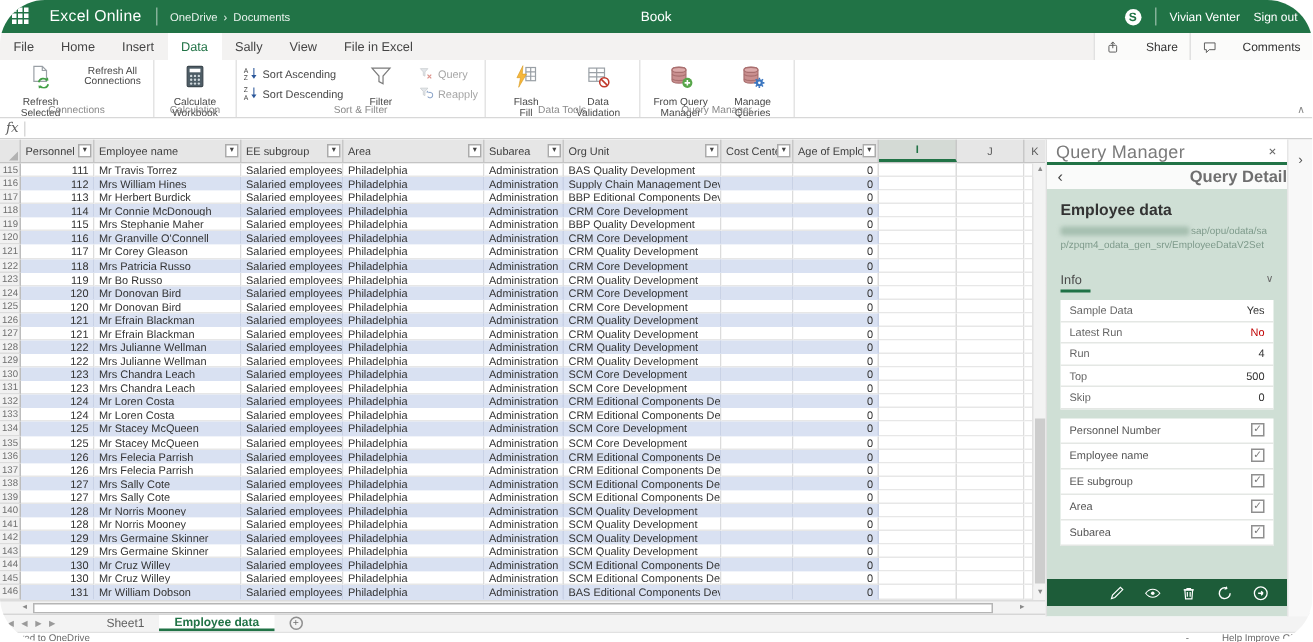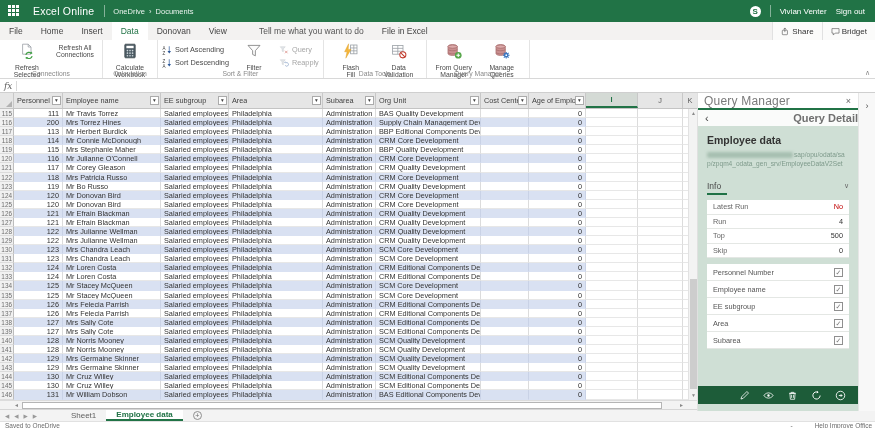--- a/index.html
+++ b/index.html
@@ -1,38 +1,38 @@
 <!DOCTYPE html>
 <html><head>
 <meta charset="utf-8">
 <style>
   * { margin:0; padding:0; box-sizing:border-box; }
   html,body { background:#fff; }
   body { font-family:"Liberation Sans", sans-serif; }
-  .screen { position:relative; width:875px; height:428px; overflow:hidden; background:#fff; }
+  .screen { position:relative; width:875px; height:428px; overflow:hidden; background:#fff;border-radius:30px; }
 
   
   .topbar { position:absolute; left:0; top:0; width:875px; height:22px; background:#217346; color:#fff; display:flex; align-items:center; }
   .waffle { width:13px; height:13px; margin-left:8px; display:grid; grid-template-columns:repeat(3,3px); grid-template-rows:repeat(3,3px); gap:1px; }
   .waffle i { background:#fff; }
   .app-title { font-size:10.5px; margin-left:12px; letter-spacing:.2px; }
   .tb-div { width:1px; height:12px; background:rgba(255,255,255,.45); margin:0 8px 0 10px; }
   .crumbs { font-size:7.5px; display:flex; gap:4px; align-items:center; color:#eaf3ee; }
   .doc-title { position:absolute; left:0; right:0; text-align:center; font-size:9px; pointer-events:none; }
   .tb-right { margin-left:auto; display:flex; align-items:center; gap:9px; padding-right:10px; font-size:8px; }
   .presence { width:11px; height:11px; border-radius:50%; background:#fff; color:#217346; font-size:8px; font-weight:bold; display:flex; align-items:center; justify-content:center; }
   .tb-vdiv { width:1px; height:12px; background:rgba(255,255,255,.45); }
 
   
   .tabrow { position:absolute; left:0; top:22px; width:875px; height:18px; background:#f3f2f1; display:flex; align-items:stretch; font-size:8.5px; color:#444; }
   .rtab { padding:0 9px; display:flex; align-items:center; cursor:default; }
   .rtab.active { background:#fff; color:#217346; }
   .rtab.tellme { margin-left:14px; color:#555; }
   .tab-right { margin-left:auto; display:flex; align-items:stretch; }
-  .chrome-btn { display:flex; align-items:center; gap:2px; padding:0 8px; font-size:8px; color:#333; background:#fbfbfa; border-left:1px solid #e1e1e1; }
+  .chrome-btn { display:flex; align-items:center; gap:17px; padding:0 8px; font-size:8px; color:#333; background:#fbfbfa; border-left:1px solid #e1e1e1; }
   .chrome-btn svg { width:9px; height:9px; }
 
   
   .ribbon { position:absolute; left:0; top:40px; width:875px; height:39px; background:#fff; border-bottom:1px solid #d8d8d8; display:flex; }
   .rb-group { display:flex; flex-direction:column; padding:2px 4px 0 4px; border-right:1px solid #e4e4e4; }
   .rb-buttons { display:flex; align-items:flex-start; gap:2px; height:27px; }
   .rb-big { display:flex; flex-direction:column; align-items:center; width:46px; padding-top:1px; cursor:default; }
   .rb-big svg { width:16px; height:16px; }
   .rb-big .lbl { font-size:6.8px; line-height:7.2px; text-align:center; color:#494949; white-space:pre-line; margin-top:1px; }
   .rb-stack { display:flex; flex-direction:column; gap:2px; padding-top:2px; }
@@ -133,52 +133,52 @@
         <i></i>
         <i></i>
       </div>
     <span class="app-title">Excel Online</span>
     <span class="tb-div"></span>
     <span class="crumbs">
       <span>OneDrive</span>
       <span>›</span>
       <span>Documents</span>
     </span>
+    <span class="doc-title">Book</span>
     <span class="tb-right">
       <span class="presence">S</span>
       <span class="tb-vdiv"></span>
       <span>Vivian Venter</span>
       <span>Sign out</span>
     </span>
   </div>
 
   <div class="tabrow">
     <span id="ribbon-tabs" style="display:flex;align-items:stretch;">
         <span class="rtab">File</span>
         <span class="rtab">Home</span>
         <span class="rtab">Insert</span>
         <span class="rtab active">Data</span>
-        <span class="rtab">Donovan</span>
+        <span class="rtab">Sally</span>
         <span class="rtab">View</span>
-        <span class="rtab tellme">Tell me what you want to do</span>
         <span class="rtab">File in Excel</span>
       </span>
     <span class="tab-right">
       <span class="chrome-btn">
         <svg viewBox="0 0 14 14">
             <rect x="2" y="5" width="8" height="7" rx="1" fill="none" stroke="#5a5a5a"></rect>
             <path d="M6 8V1.5M6 1.5L4 3.7M6 1.5L8 3.7" stroke="#5a5a5a" fill="none"></path>
           </svg>
         <span>Share</span>
       </span>
       <span class="chrome-btn">
         <svg viewBox="0 0 14 14">
             <path d="M1.5 2.5h11v7h-6l-3 3v-3h-2z" fill="none" stroke="#5a5a5a"></path>
           </svg>
-        <span>Bridget</span>
+        <span>Comments</span>
       </span>
     </span>
   </div>
 
   <div class="ribbon">
     <span id="ribbon-groups" style="display:flex;">
         <div class="rb-group">
           <div class="rb-buttons">
             <span class="rb-big">
               <span><svg viewBox="0 0 20 20">
@@ -387,22 +387,22 @@
           <div class="gcell" style="width: 53px;">Administration</div>
           <div class="gcell" style="width: 105px;">BAS Quality Development</div>
           <div class="gcell num" style="width: 48px;"></div>
           <div class="gcell num" style="width: 57px;">0</div>
           <div class="gcell" style="width: 52px;"></div>
           <div class="gcell" style="width: 45px;"></div>
           <div class="gcell" style="width: 15px;"></div>
         </div>
         <div class="grow">
           <div class="rowhdr" style="width: 14px;">116</div>
-          <div class="gcell band num" style="width: 49px;">200</div>
-          <div class="gcell band" style="width: 98px;">Mrs Torrez Hines</div>
+          <div class="gcell band num" style="width: 49px;">112</div>
+          <div class="gcell band" style="width: 98px;">Mrs William Hines</div>
           <div class="gcell band" style="width: 68px;">Salaried employees</div>
           <div class="gcell band" style="width: 94px;">Philadelphia</div>
           <div class="gcell band" style="width: 53px;">Administration</div>
           <div class="gcell band" style="width: 105px;">Supply Chain Management Development</div>
           <div class="gcell band num" style="width: 48px;"></div>
           <div class="gcell band num" style="width: 57px;">0</div>
           <div class="gcell" style="width: 52px;"></div>
           <div class="gcell" style="width: 45px;"></div>
           <div class="gcell" style="width: 15px;"></div>
         </div>
@@ -444,21 +444,21 @@
           <div class="gcell" style="width: 105px;">BBP Quality Development</div>
           <div class="gcell num" style="width: 48px;"></div>
           <div class="gcell num" style="width: 57px;">0</div>
           <div class="gcell" style="width: 52px;"></div>
           <div class="gcell" style="width: 45px;"></div>
           <div class="gcell" style="width: 15px;"></div>
         </div>
         <div class="grow">
           <div class="rowhdr" style="width: 14px;">120</div>
           <div class="gcell band num" style="width: 49px;">116</div>
-          <div class="gcell band" style="width: 98px;">Mr Julianne O'Connell</div>
+          <div class="gcell band" style="width: 98px;">Mr Granville O'Connell</div>
           <div class="gcell band" style="width: 68px;">Salaried employees</div>
           <div class="gcell band" style="width: 94px;">Philadelphia</div>
           <div class="gcell band" style="width: 53px;">Administration</div>
           <div class="gcell band" style="width: 105px;">CRM Core Development</div>
           <div class="gcell band num" style="width: 48px;"></div>
           <div class="gcell band num" style="width: 57px;">0</div>
           <div class="gcell" style="width: 52px;"></div>
           <div class="gcell" style="width: 45px;"></div>
           <div class="gcell" style="width: 15px;"></div>
         </div>
@@ -872,20 +872,24 @@
     </div>
     <div class="p-content">
       <div class="p-qname">Employee data</div>
       <div class="p-url"><span class="redacted"></span><span>sap/opu/odata/sap/zpqm4_odata_gen_srv/EmployeeDataV2Set</span></div>
       <div class="p-info-head">
         <span>Info</span>
         <span class="chev">∨</span>
       </div>
       <div class="p-info-underline"></div>
       <div class="p-list" id="info-list">
+          <div class="p-row">
+            <span class="l">Sample Data</span>
+            <span class="v">Yes</span>
+          </div>
           <div class="p-row">
             <span class="l">Latest Run</span>
             <span class="v" style="color: rgb(192, 0, 0);">No</span>
           </div>
           <div class="p-row">
             <span class="l">Run</span>
             <span class="v">4</span>
           </div>
           <div class="p-row">
             <span class="l">Top</span>

